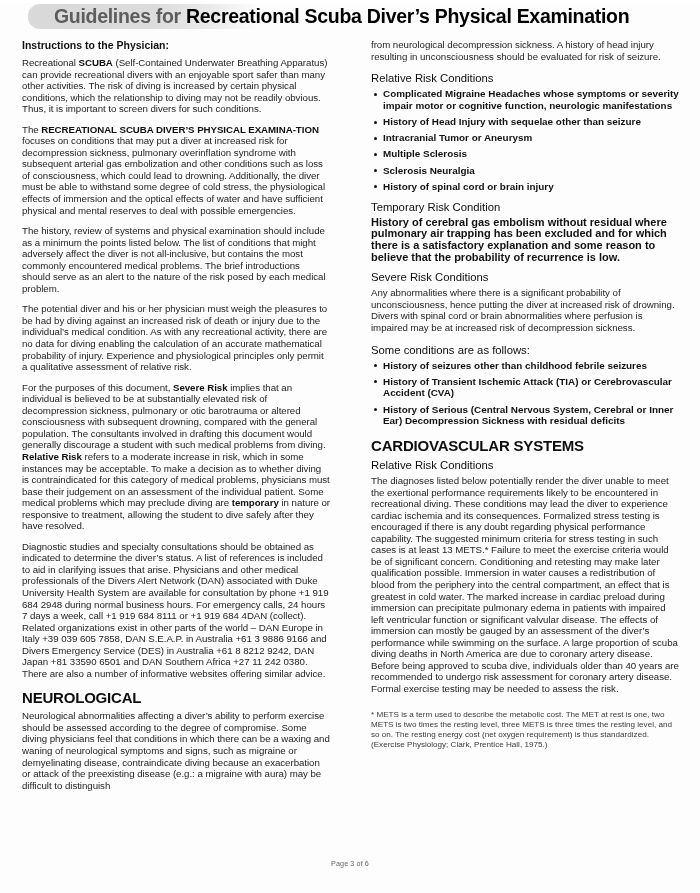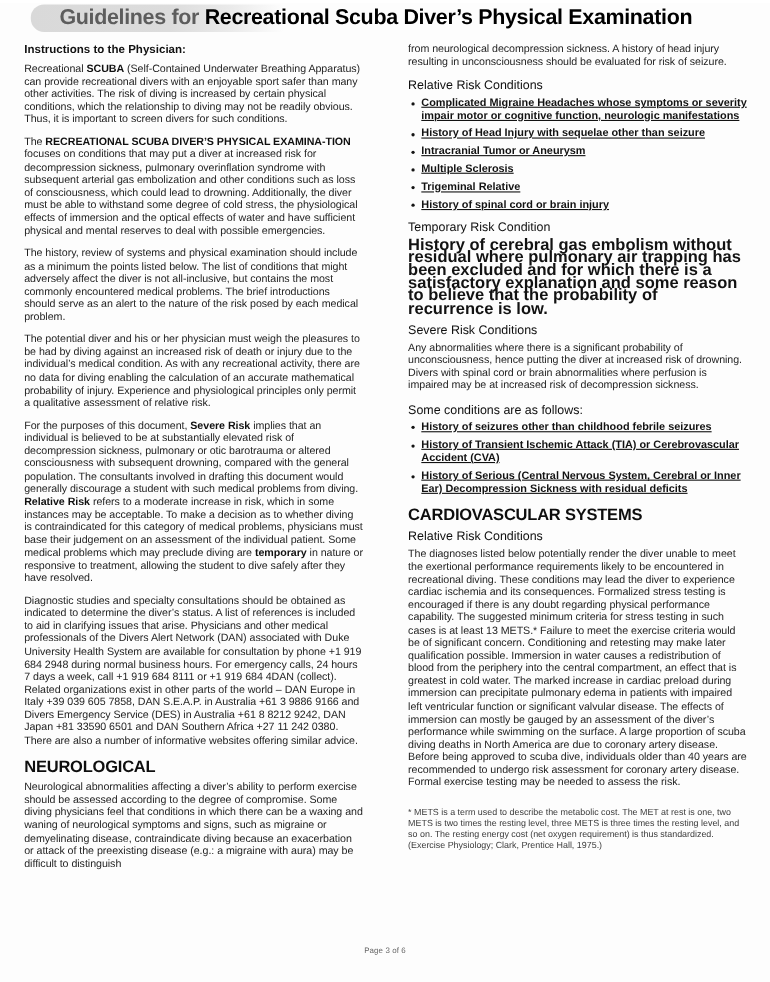--- a/index.html
+++ b/index.html
@@ -106,34 +106,33 @@
     padding: 0;
   }
   ul.bullets li {
     position: relative;
     padding-left: 12px;
     font-size: 9.9px;
     font-weight: bold;
     line-height: 11.7px;
     color: #121212;
     margin-bottom: 4.5px;
-    text-decoration: underline;
   }
   ul.bullets li:before {
     content: "";
     position: absolute;
     left: 3px;
     top: 4.5px;
     width: 3px;
     height: 3px;
     background: #141414;
     border-radius: 50%;
   }
   p.bold-body {
-    font-size: 15px;
+    font-size: 11px;
     font-weight: bold;
     line-height: 11.7px;
     color: #121212;
     margin: 0 0 7px 0;
   }
 
   
   .footnote {
     font-size: 8.1px;
     line-height: 9.9px;
@@ -191,21 +190,21 @@
 
       <p class="body">from neurological decompression sickness.  A history of head injury resulting in unconsciousness should be evaluated for risk of seizure.</p>
 
       <div class="risk-head">Relative Risk Conditions</div>
 
       <ul class="bullets">
         <li>Complicated Migraine Headaches whose symptoms or severity impair motor or cognitive function, neurologic manifestations</li>
         <li>History of Head Injury with sequelae other than seizure</li>
         <li>Intracranial Tumor or Aneurysm</li>
         <li>Multiple Sclerosis</li>
-        <li>Trigeminal Relative</li>
+        <li>Sclerosis Neuralgia</li>
         <li>History of spinal cord or brain injury</li>
       </ul>
 
       <div class="risk-head">Temporary Risk Condition</div>
       <p class="bold-body">History of cerebral gas embolism without residual where pulmonary air trapping has been excluded and for which there is a satisfactory explanation and some reason to believe that the probability of recurrence is low.</p>
 
       <div class="risk-head tight">Severe Risk Conditions</div>
       <p class="body">Any abnormalities where there is a significant probability of unconsciousness, hence putting the diver at increased risk of drowning.  Divers with spinal cord or brain abnormalities where perfusion is impaired may be at increased risk of decompression sickness.</p>
 
       <div class="risk-head tight">Some conditions are as follows:</div>

